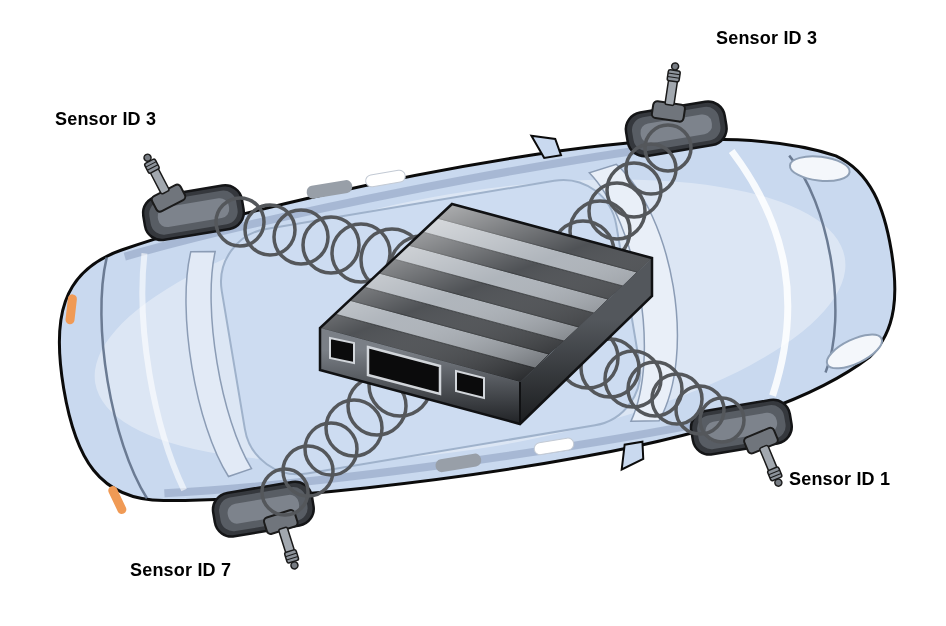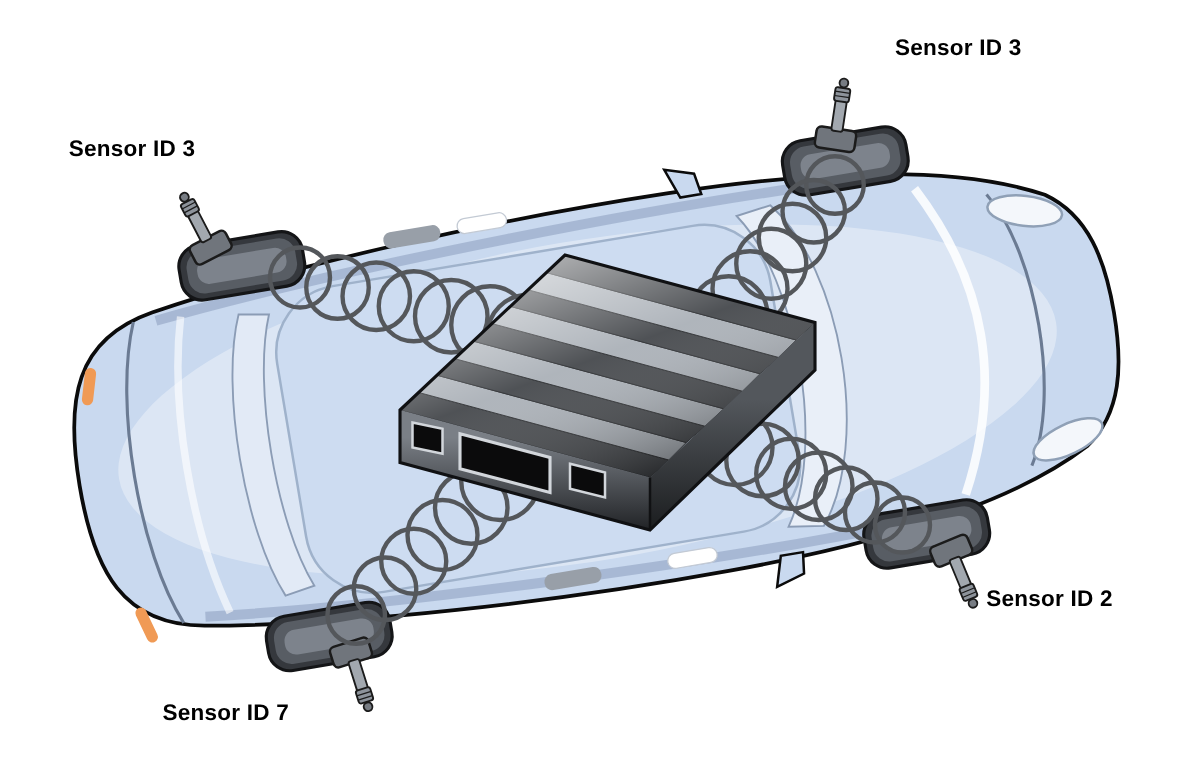--- a/index.html
+++ b/index.html
@@ -174,15 +174,15 @@
     <polygon points="456,371 484,378 484,398 456,391" fill="#0b0b0c" stroke="#d2d6db" stroke-width="2"></polygon>
 
     <line x1="520" y1="382" x2="520" y2="424" stroke="#101113" stroke-width="2"></line>
     <path d="M 452,204 L 652,258 L 652,296 L 520,424 L 320,370 L 320,328 Z" fill="none" stroke="#101113" stroke-width="2.5"></path>
   </g>
 </svg>
 
 <div class="sensor-label" id="label-s1">Sensor ID 7</div>
 <div class="sensor-label" id="label-s2">Sensor ID 3</div>
 <div class="sensor-label" id="label-s3">Sensor ID 3</div>
-<div class="sensor-label" id="label-s4">Sensor ID 2</div>
+<div class="sensor-label" id="label-s4">Sensor ID 1</div>
 
 </div>
 
 </body></html>

